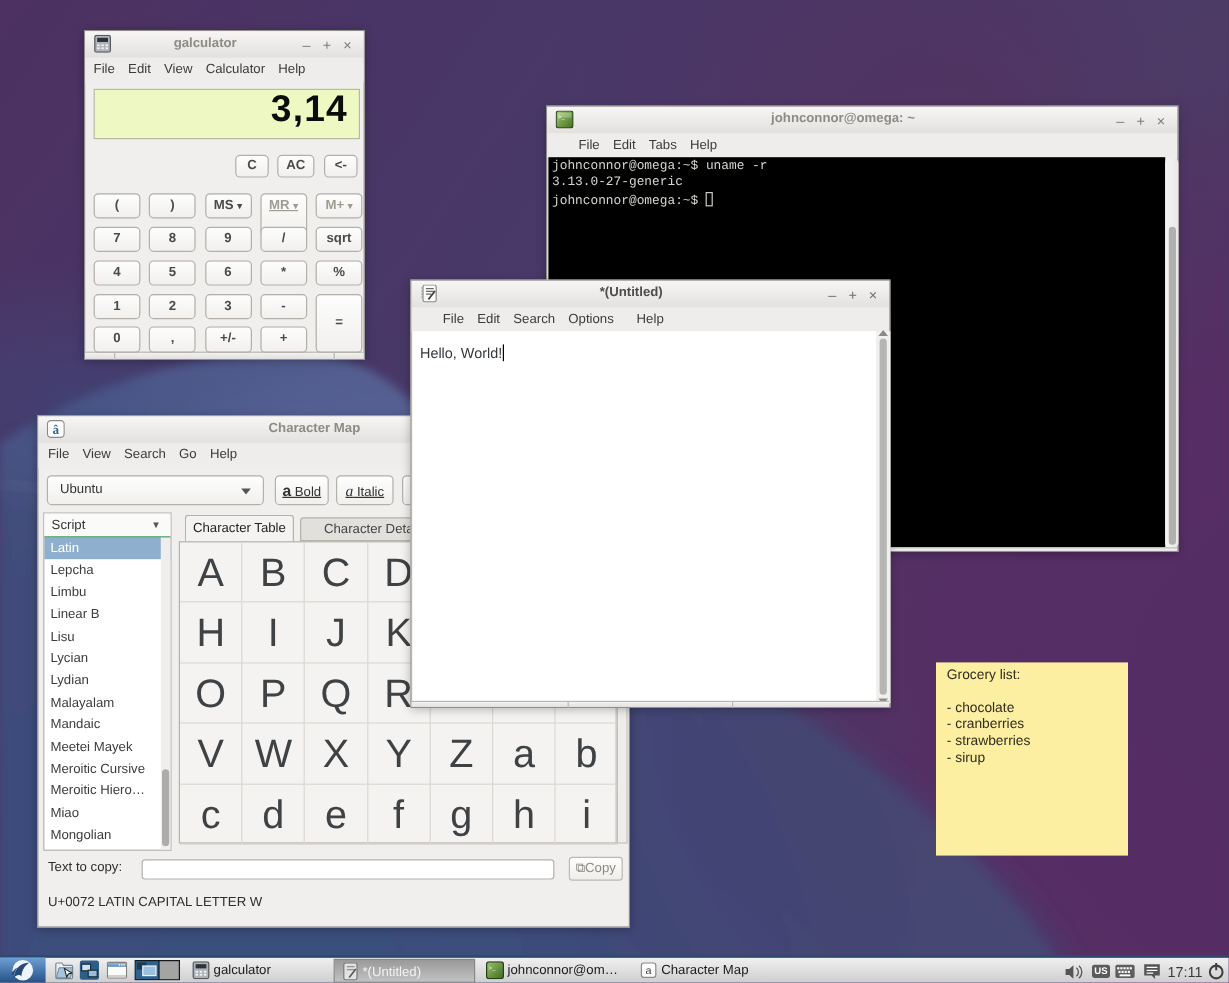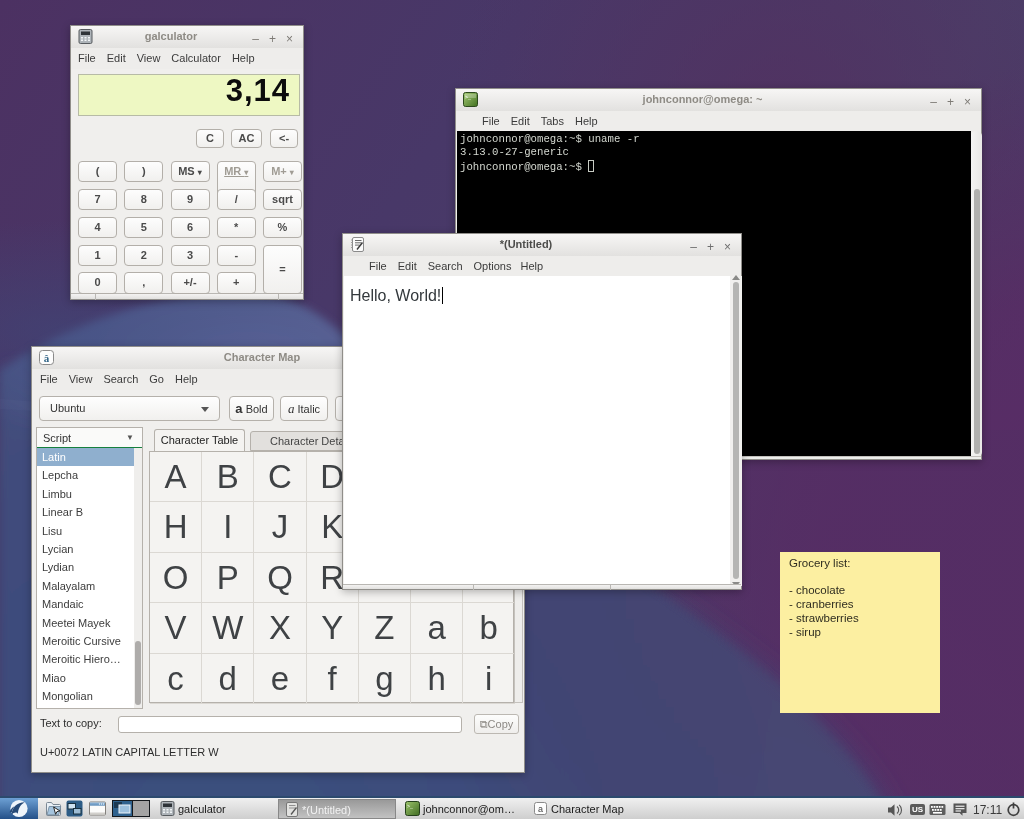--- a/index.html
+++ b/index.html
@@ -22,29 +22,29 @@
 .gbtn { position:absolute; background:linear-gradient(#fdfdfd,#f1f0ee); border:1px solid #b3afa9; border-radius:4px; text-align:center; font-size:11px; font-weight:bold; color:#4a4a4a; }
 .gbtn.dim { color:#a09c94; }
 
 #term { left:455px; top:88px; width:527px; height:372px; }
 #term .black { position:absolute; left:1px; top:42px; width:514px; height:326px; background:#000; color:#d3d7cf; font-family:"Liberation Mono", monospace; font-size:10.7px; line-height:13.4px; padding:2px 0 0 3px; white-space:pre; }
 #term .sb { position:absolute; left:515px; top:42px; width:11px; height:326px; background:linear-gradient(90deg,#f4f4f3,#e9e8e6); border-radius:5px; }
 #term .sbthumb { position:absolute; left:3px; top:58px; width:5.5px; height:265px; background:#b0b0ae; border-radius:3px; }
 .cursor-box { display:inline-block; width:5.5px; height:12px; border:1px solid #c8ccc4; vertical-align:-2px; }
 
 #leaf { left:342px; top:233px; width:400px; height:357px; }
-#leaf .ta { position:absolute; left:1px; top:42px; width:386px; height:310px; background:#fff; font-size:16px; color:#33383c; padding:11px 0 0 6px; }
+#leaf .ta { position:absolute; left:1px; top:42px; width:386px; height:310px; background:#fff; font-size:12px; color:#33383c; padding:11px 0 0 6px; }
 #leaf .sb { position:absolute; left:387px; top:42px; width:12px; height:310px; background:#f1f0ee; }
 #leaf .sbthumb { position:absolute; left:3px; top:6px; width:5.5px; height:297px; background:#b5b5b3; border-radius:3px; }
 
 #cmap { left:31px; top:346px; width:494px; height:427px; }
 #cmap .toolbar { position:absolute; left:0; top:47px; width:100%; height:32px; }
 .combo { position:absolute; left:7px; top:2px; width:181px; height:25px; background:linear-gradient(#fefefe,#f1f0ee); border:1px solid #b5b1ab; border-radius:4px; font-size:11px; color:#333; line-height:23px; padding-left:10px; }
 .combo .arr { position:absolute; right:10px; top:10px; width:0; height:0; border-left:4px solid transparent; border-right:4px solid transparent; border-top:5px solid #555; }
-.tbtn { position:absolute; top:2px; height:25px; background:linear-gradient(#fefefe,#f1f0ee); border:1px solid #b5b1ab; border-radius:4px; font-size:11px; color:#333; line-height:23px; text-align:center; }
+.tbtn { position:absolute; top:2px; height:25px; background:linear-gradient(#fefefe,#f1f0ee); border:1px solid #b5b1ab; border-radius:4px; font-size:11px; color:#333; line-height:23px; text-align:center;text-decoration:underline; }
 #cmap .leftpanel { position:absolute; left:4px; top:80px; width:107px; height:282px; background:#fff; border:1px solid #b5b1ab; }
 #cmap .scripthead { height:20px; border-bottom:1px solid #15803d; font-size:11px; color:#333; line-height:20px; padding-left:6px; background:#fafaf9; }
 #cmap .slist { font-size:11px; color:#3c3c3c; }
 #cmap .slist div { height:18.4px; line-height:18.4px; padding-left:5px; white-space:nowrap; overflow:hidden; }
 #cmap .slist .sel { background:#8fafce; color:#fff; }
 #cmap .lsb { position:absolute; right:0px; top:20px; width:8px; height:260px; background:#efeeec; }
 #cmap .lsbthumb { position:absolute; left:1px; top:193px; width:6px; height:64px; background:#aeacaa; border-radius:3px; }
 .tab { position:absolute; font-size:11px; text-align:center; border:1px solid #b5b1ab; }
 #cmap .grid { position:absolute; left:117px; top:104px; width:365px; height:252px; background:#f4f3f1; border:1px solid #b5b1ab; }
 #cmap .cell { position:absolute; width:52.2px; height:50.4px; border-right:1px solid #dbd8d3; border-bottom:1px solid #dbd8d3; font-size:33px; color:#3f4245; text-align:center; line-height:50px; }
@@ -317,21 +317,21 @@
         <g stroke="#6a6a6a" stroke-width="1">
           <line x1="5" y1="3.5" x2="11.5" y2="3.5"></line>
           <line x1="5" y1="5.8" x2="11.5" y2="5.8"></line>
           <line x1="5" y1="8.1" x2="9.5" y2="8.1"></line>
         </g>
         <line x1="7" y1="12.5" x2="12.5" y2="5.5" stroke="#3a3a3a" stroke-width="1.4"></line>
       </svg>
     <div class="ttext" style="color:#4c4c4a;">*(Untitled)</div>
     <div class="tbtns" style="color:#6e6e6e;"><span>–</span><span>+</span><span>×</span></div>
   </div>
-  <div class="menubar"><span>File</span><span>Edit</span><span>Search</span><span style="margin-right:9px">Options</span><span>Help</span></div>
+  <div class="menubar"><span>File</span><span>Edit</span><span>Search</span><span style="margin-right:19px">Options</span><span>Help</span></div>
   <div class="ta">Hello, World!<span style="border-left:1px solid #000;margin-left:1px;"></span></div>
   <div class="sb">
       <div class="sbthumb"></div>
     <div style="position:absolute;left:2px;top:-1px;width:0;height:0;border-left:4px solid transparent;border-right:4px solid transparent;border-bottom:5px solid #8a8a88;"></div>
     <div style="position:absolute;left:2px;bottom:-1px;width:0;height:0;border-left:4px solid transparent;border-right:4px solid transparent;border-top:5px solid #8a8a88;"></div>
   </div>
   <div style="position:absolute;left:0;right:0;bottom:0;height:5px;border-top:1px solid #b9b7b3;background:linear-gradient(#f3f2f1,#e2e1df);">
     <div style="position:absolute;left:130px;top:0;width:1px;height:5px;background:#b9b7b3;"></div>
     <div style="position:absolute;right:130px;top:0;width:1px;height:5px;background:#b9b7b3;"></div>
   </div>

